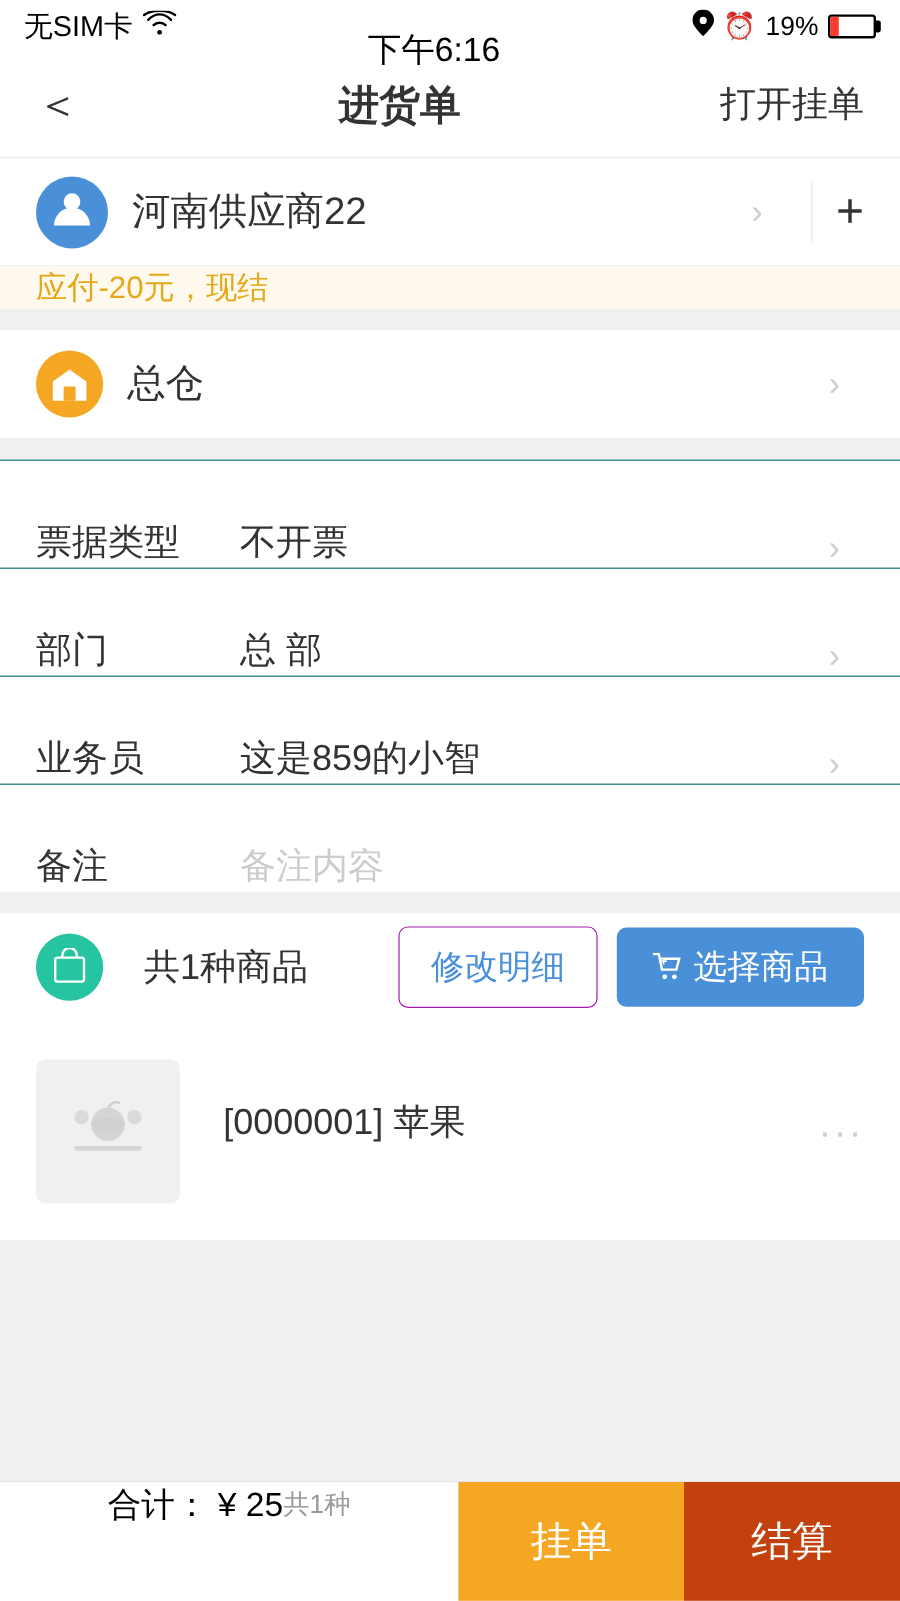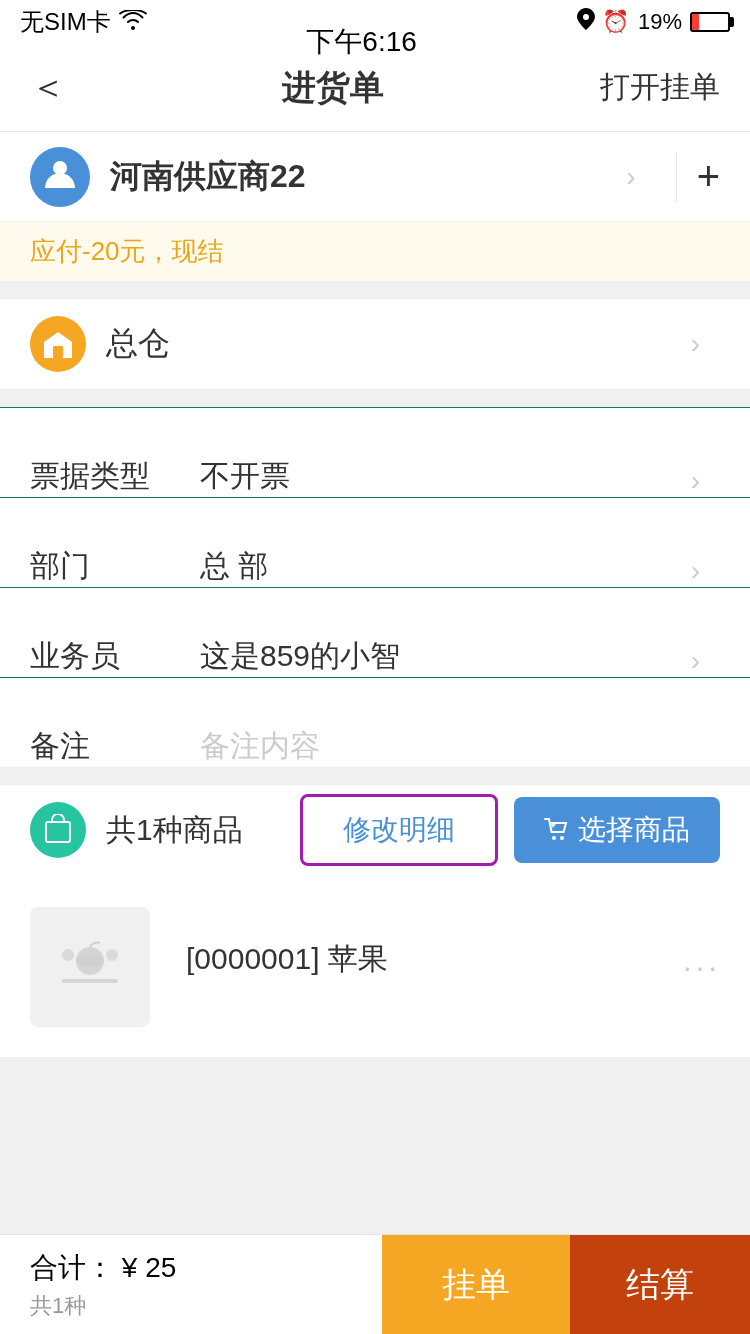--- a/index.html
+++ b/index.html
@@ -71,29 +71,29 @@
       height: 90px;
       border-bottom: 1px solid #f0f0f0;
     }
     .supplier-avatar {
       width: 60px; height: 60px; border-radius: 50%;
       background: #4a90d9;
       display: flex; align-items: center; justify-content: center;
       margin-right: 20px; flex-shrink: 0;
     }
     .avatar-icon { color: #fff; font-size: 32px; }
-    .supplier-name { flex: 1; font-size: 32px; color: #333; font-weight: bold; }
+    .supplier-name { flex: 1; font-size: 32px; color: #333; }
     .chevron-right { color: #ccc; font-size: 28px; margin-right: 20px; }
     .divider-vertical { width: 1px; height: 50px; background: #e5e5e5; margin: 0 20px; }
     .add-btn { font-size: 40px; color: #333; font-weight: 300; }
 
     
     .notice-bar {
       background: #fff9ee;
-      padding: 12px 30px;
+      padding: 0 30px;
       font-size: 26px;
       color: #e6a817;
     }
 
     
     .warehouse-row {
       display: flex;
       align-items: center;
       padding: 16px 30px;
       height: 90px;
@@ -151,27 +151,27 @@
       height: 90px;
       margin-bottom: 2px;
     }
     .products-icon {
       width: 56px; height: 56px; border-radius: 50%;
       background: #26c4a0;
       display: flex; align-items: center; justify-content: center;
       margin-right: 20px; font-size: 28px; color: #fff;
       flex-shrink: 0;
     }
-    .products-count { flex: 1; font-size: 30px; color: #333; }
+    .products-count { flex: 1; font-size: 30px; color: #333; margin-left: 14px; }
     .btn-modify {
-      border: 3px solid #a21caf;
+      border: 1px solid #a21caf;
       color: #4a90d9;
       background: #fff;
       border-radius: 8px;
-      padding: 14px 40px;
+      padding: 14px 26px;
       font-size: 28px;
       margin-right: 16px;
     }
     .btn-select {
       background: #4a90d9;
       color: #fff;
       border: none;
       border-radius: 8px;
       padding: 14px 30px;
       font-size: 28px;
@@ -214,21 +214,21 @@
       width: 750px;
       height: 100px;
       display: flex;
       align-items: stretch;
       background: #fff;
       border-top: 1px solid #e5e5e5;
     }
     .total-section {
       flex: 1;
       display: flex;
-      flex-direction: column;
+      flex-direction: row;
       justify-content: center;
       padding: 0 30px;
     }
     .total-count { font-size: 22px; color: #999; margin-top: 4px; }
     .btn-hangs {
       width: 188px;
       background: #f5a623;
       color: #fff;
       font-size: 34px;
       border: none;

